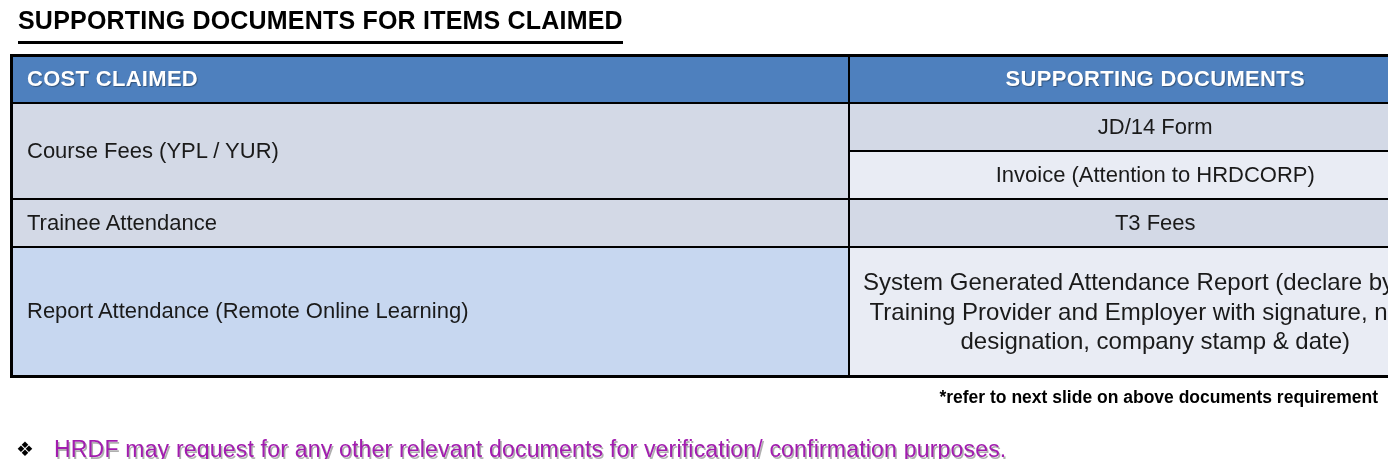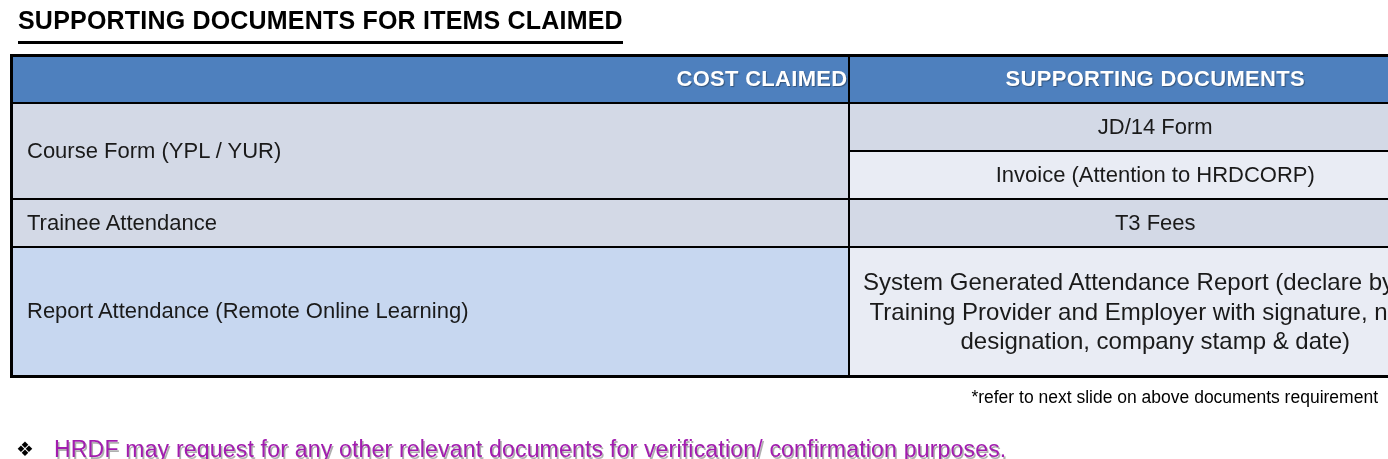--- a/index.html
+++ b/index.html
@@ -38,40 +38,40 @@
 
   th.hdr {
     background: var(--header_blue, #4E80BE);
     color: #fff;
     font-weight: 800;
     height: 47px;
     text-shadow: 1px 1px 1px rgba(0,0,0,0.35);
     font-size: 24px;
     letter-spacing: 0.3px;
   }
-  th.hdr-cost { text-align: right; padding-left: 14px; width: 837px; }
+  th.hdr-cost { text-align: left; padding-left: 14px; width: 837px; }
   th.hdr-docs { text-align: center; width: 614px; }
 
   td.cost { text-align: left; padding-left: 14px; }
   td.doc  { text-align: center; padding: 10px 10px; }
 
   .bg-light   { background: var(--row_light, #D3D9E6); }
   .bg-lighter { background: var(--row_lighter, #E9ECF4); }
   .bg-blue    { background: var(--row_blue, #C7D7F0); }
 
   tr.r1 { height: 45px; }
   tr.r2 { height: 45px; }
   tr.r3 { height: 46px; }
   tr.r4 { height: 130px; }
   tr.r4 td.doc { font-size: 24px; line-height: 1.22; }
 
   .footnote {
     width: 1368px;
     text-align: right;
-    font-weight: 400;
+    font-weight: 700;
     font-size: 17.5px;
     margin-top: 9px;
     color: #000;
   }
 
   .bullet-row {
     display: flex;
     align-items: flex-start;
     margin-top: 26px;
     padding-left: 6px;
@@ -100,21 +100,21 @@
   <div class="title">SUPPORTING DOCUMENTS FOR ITEMS CLAIMED</div>
 
   <table class="claims">
     <tbody>
         <tr class="header-row">
       <th class="hdr hdr-cost">COST CLAIMED</th>
       <th class="hdr hdr-docs">SUPPORTING DOCUMENTS</th>
     </tr>
 
     <tr class="r1">
-      <td class="cost bg-light" rowspan="2">Course Form (YPL / YUR)</td>
+      <td class="cost bg-light" rowspan="2">Course Fees (YPL / YUR)</td>
       <td class="doc bg-light">JD/14 Form</td>
     </tr>
 
     <tr class="r2">
       <td class="doc bg-lighter">Invoice (Attention to HRDCORP)</td>
     </tr>
 
     <tr class="r3">
       <td class="cost bg-light">Trainee Attendance</td>
       <td class="doc bg-light">T3 Fees</td>

